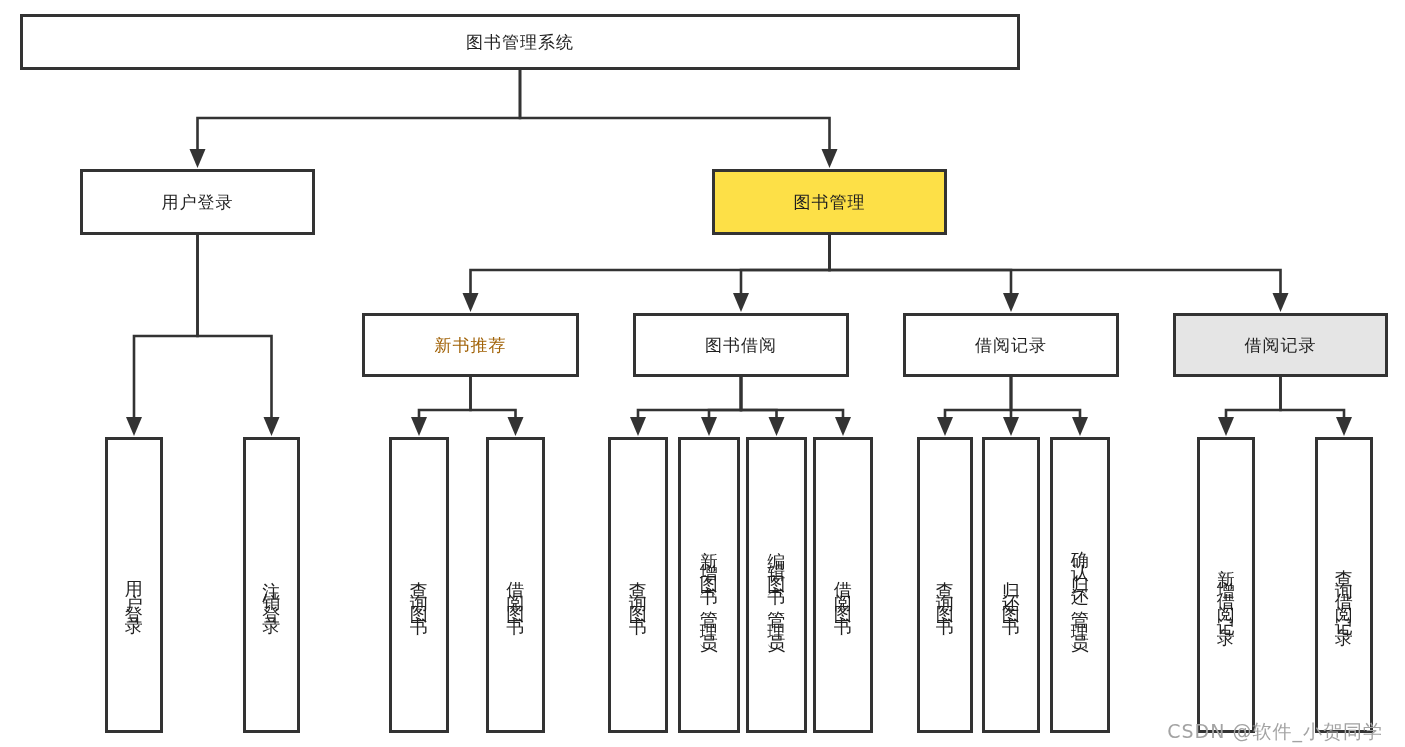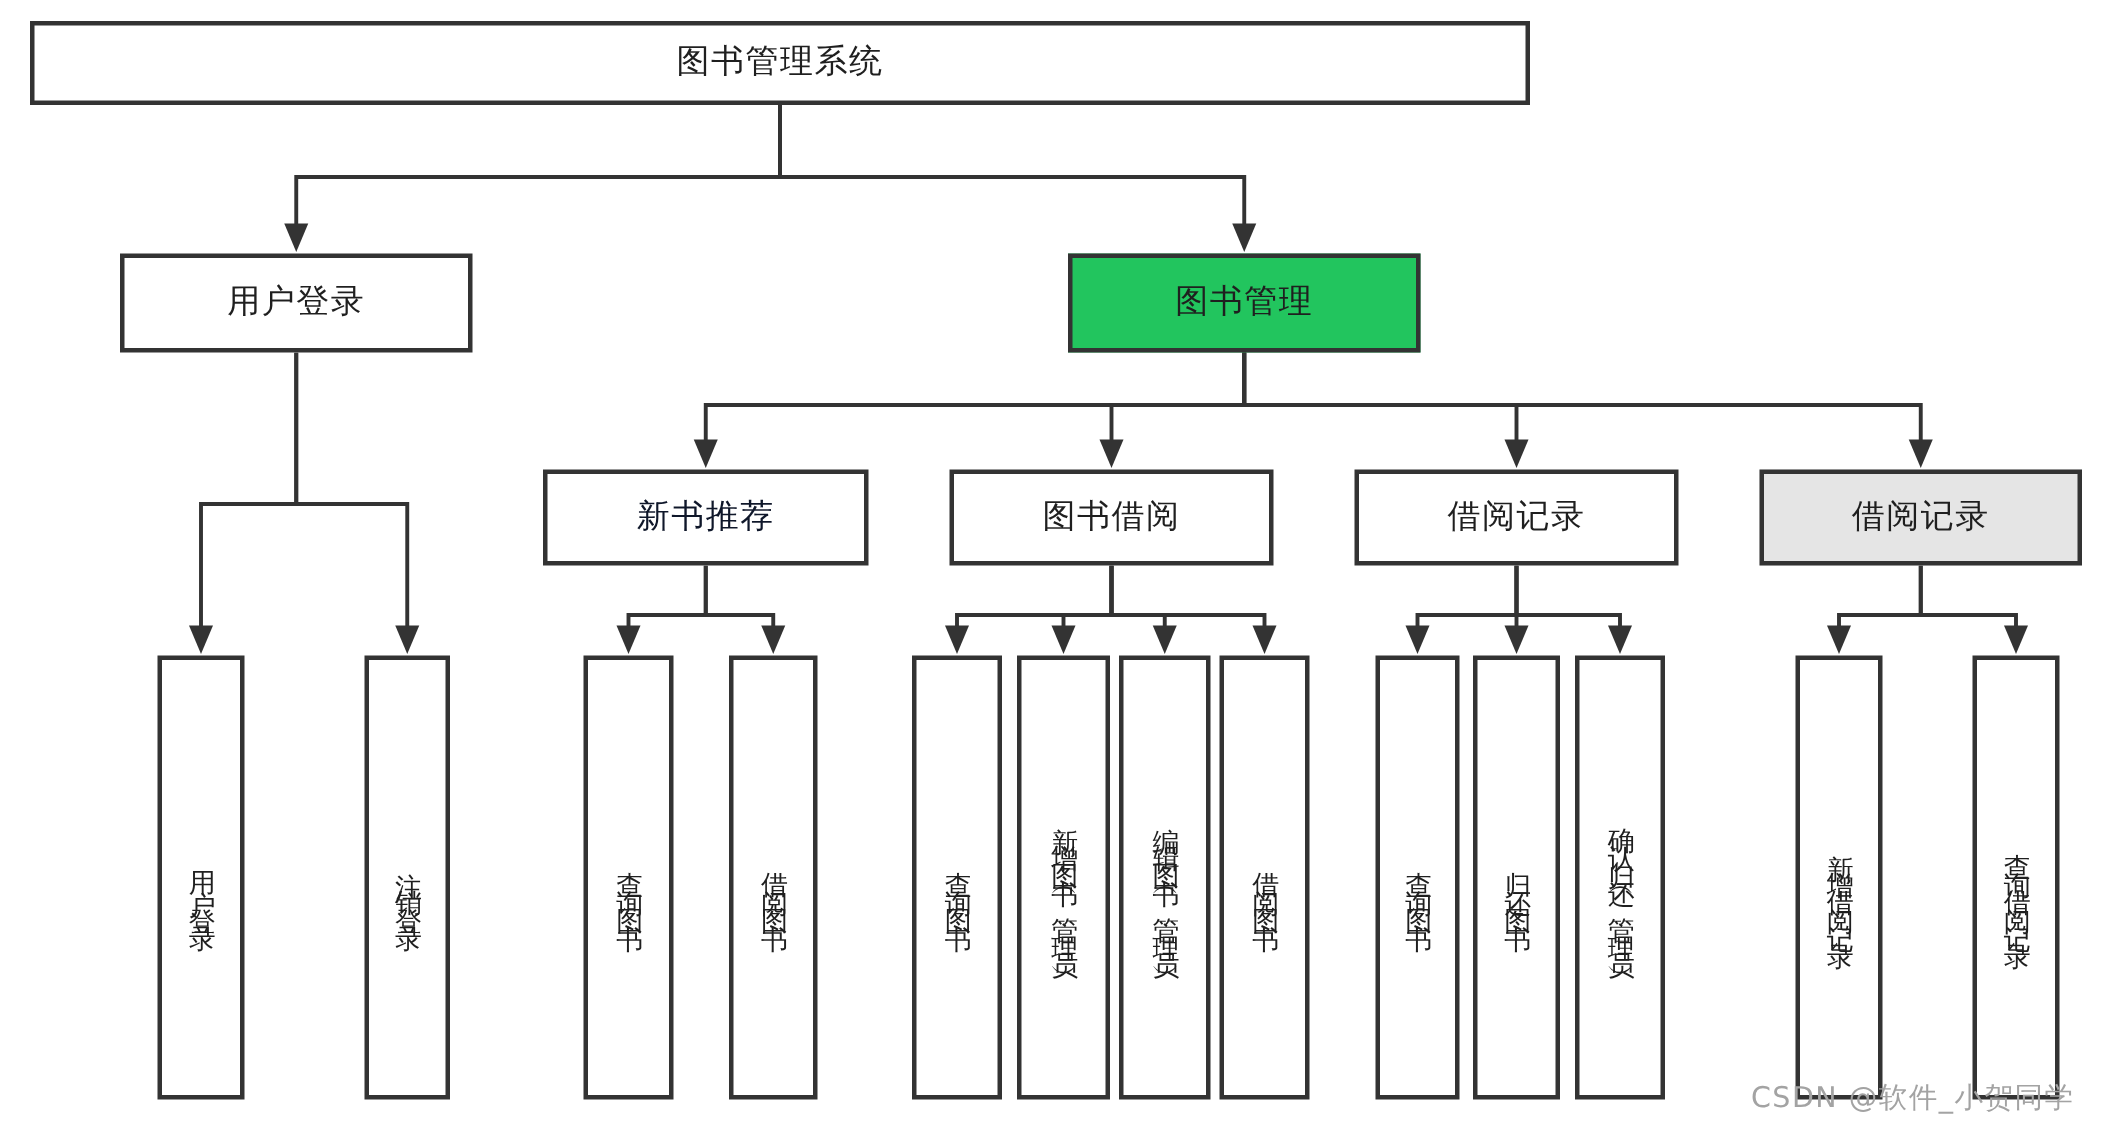--- a/index.html
+++ b/index.html
@@ -19,21 +19,21 @@
   }
   .node {
     position: absolute;
     box-sizing: border-box;
     background: #ffffff;
     border: 3px solid #333333;
     display: flex;
     align-items: center;
     justify-content: center;
     color: #1f1f1f;
-    font-size: 22px;
+    font-size: 17px;
     letter-spacing: 1px;
     text-align: center;
     line-height: 1.2;
   }
   .node.vertical {
     writing-mode: vertical-rl;
     text-orientation: mixed;
     font-size: 18px;
     letter-spacing: 12px;
     padding-top: 12px; 
@@ -89,22 +89,22 @@
       <path d="M 1011 377 L 1011 410 L 1080 410 L 1080 419" fill="none" stroke="#333333" stroke-width="2.6"></path>
       <polygon points="1072,417 1088,417 1080,436" fill="#333333"></polygon>
       <path d="M 1280.5 377 L 1280.5 410 L 1226 410 L 1226 419" fill="none" stroke="#333333" stroke-width="2.6"></path>
       <polygon points="1218,417 1234,417 1226,436" fill="#333333"></polygon>
       <path d="M 1280.5 377 L 1280.5 410 L 1344 410 L 1344 419" fill="none" stroke="#333333" stroke-width="2.6"></path>
       <polygon points="1336,417 1352,417 1344,436" fill="#333333"></polygon>
     </svg>
   <div id="nodes">
       <div class="node" style="left: 20px; top: 14px; width: 1000px; height: 56px; border-color: rgb(51, 51, 51); background: rgb(255, 255, 255); color: rgb(31, 31, 31);">图书管理系统</div>
       <div class="node" style="left: 80px; top: 169px; width: 235px; height: 66px; border-color: rgb(51, 51, 51); background: rgb(255, 255, 255); color: rgb(31, 31, 31);">用户登录</div>
-      <div class="node" style="left: 712px; top: 169px; width: 235px; height: 66px; border-color: rgb(51, 51, 51); background: #22c55e; color: rgb(31, 31, 31); text-align: right;">图书管理</div>
-      <div class="node" style="left: 362px; top: 313px; width: 217px; height: 64px; border-color: rgb(51, 51, 51); background: rgb(255, 255, 255); color: #0f172a;">新书推荐</div>
+      <div class="node" style="left: 712px; top: 169px; width: 235px; height: 66px; border-color: rgb(51, 51, 51); background: #fde047; color: rgb(31, 31, 31); text-align: right;">图书管理</div>
+      <div class="node" style="left: 362px; top: 313px; width: 217px; height: 64px; border-color: rgb(51, 51, 51); background: rgb(255, 255, 255); color: #a16207;">新书推荐</div>
       <div class="node" style="left: 633px; top: 313px; width: 216px; height: 64px; border-color: rgb(51, 51, 51); background: rgb(255, 255, 255); color: rgb(31, 31, 31);">图书借阅</div>
       <div class="node" style="left: 903px; top: 313px; width: 216px; height: 64px; border-color: rgb(51, 51, 51); background: rgb(255, 255, 255); color: rgb(31, 31, 31);">借阅记录</div>
       <div class="node" style="left: 1173px; top: 313px; width: 215px; height: 64px; border-color: rgb(51, 51, 51); background: #e5e5e5; color: rgb(31, 31, 31);">借阅记录</div>
       <div class="node vertical" style="left: 105px; top: 437px; width: 58px; height: 296px; border-color: rgb(51, 51, 51); background: rgb(255, 255, 255); color: rgb(31, 31, 31);">用户登录</div>
       <div class="node vertical" style="left: 243px; top: 437px; width: 57px; height: 296px; border-color: rgb(51, 51, 51); background: rgb(255, 255, 255); color: rgb(31, 31, 31);">注销登录</div>
       <div class="node vertical" style="left: 389px; top: 437px; width: 60px; height: 296px; border-color: rgb(51, 51, 51); background: rgb(255, 255, 255); color: rgb(31, 31, 31);">查询图书</div>
       <div class="node vertical" style="left: 486px; top: 437px; width: 59px; height: 296px; border-color: rgb(51, 51, 51); background: rgb(255, 255, 255); color: rgb(31, 31, 31);">借阅图书</div>
       <div class="node vertical" style="left: 608px; top: 437px; width: 60px; height: 296px; border-color: rgb(51, 51, 51); background: rgb(255, 255, 255); color: rgb(31, 31, 31);">查询图书</div>
       <div class="node vertical" style="left: 678px; top: 437px; width: 62px; height: 296px; border-color: rgb(51, 51, 51); background: rgb(255, 255, 255); color: rgb(31, 31, 31);">新增图书（管理员）</div>
       <div class="node vertical" style="left: 746px; top: 437px; width: 61px; height: 296px; border-color: rgb(51, 51, 51); background: rgb(255, 255, 255); color: rgb(31, 31, 31);">编辑图书（管理员）</div>

